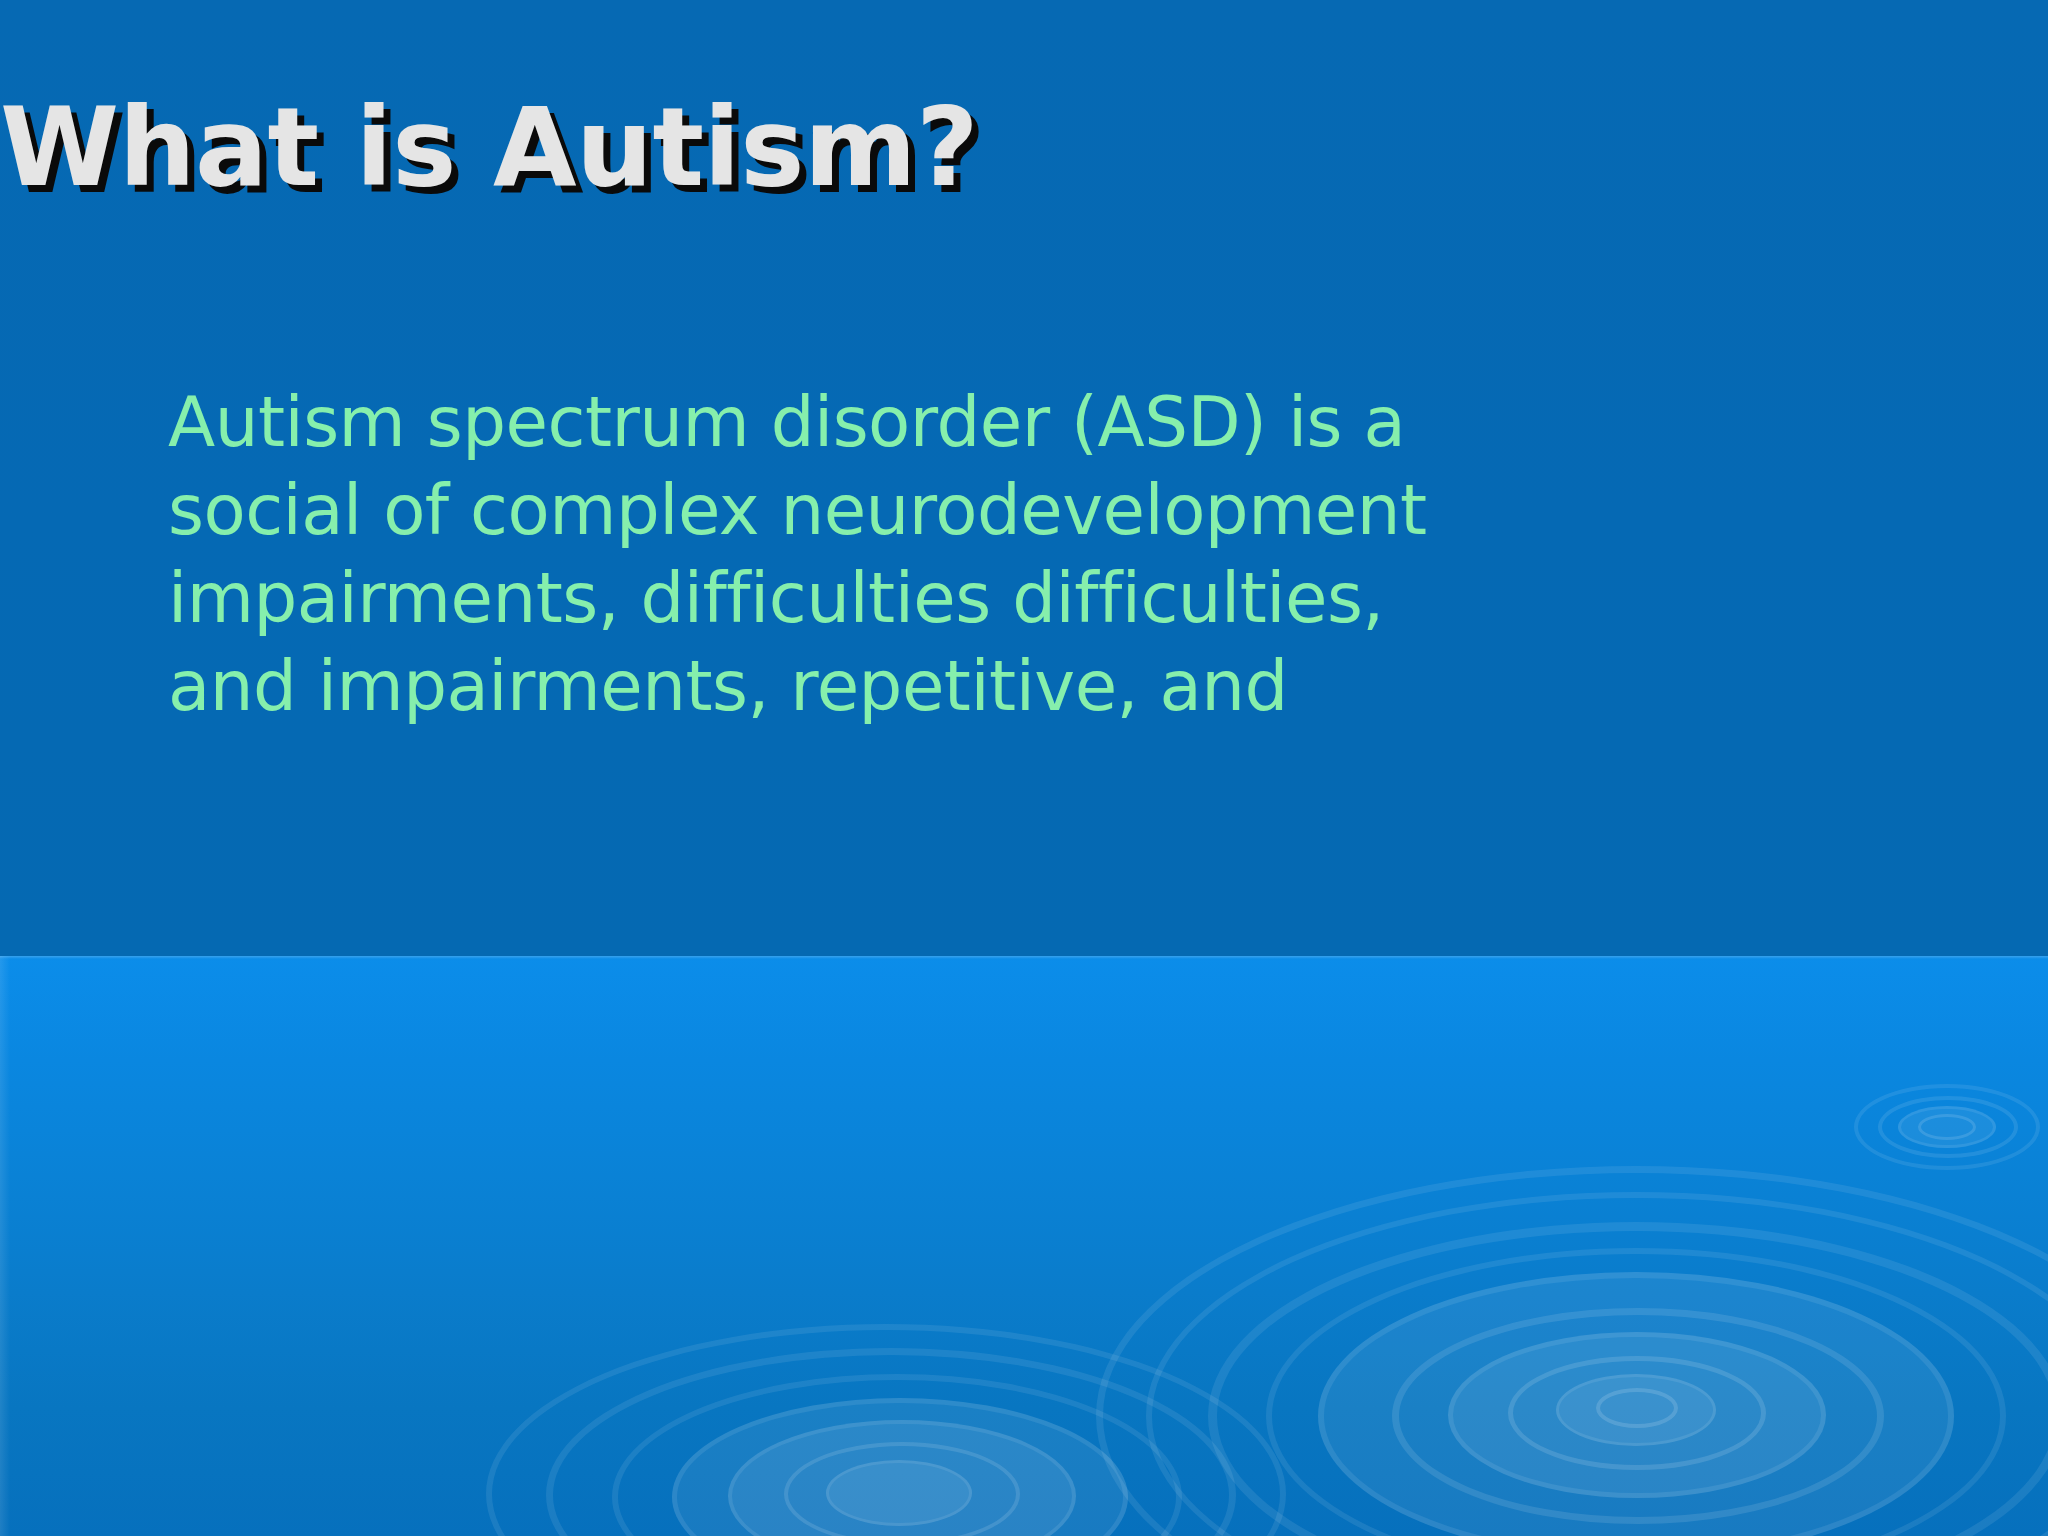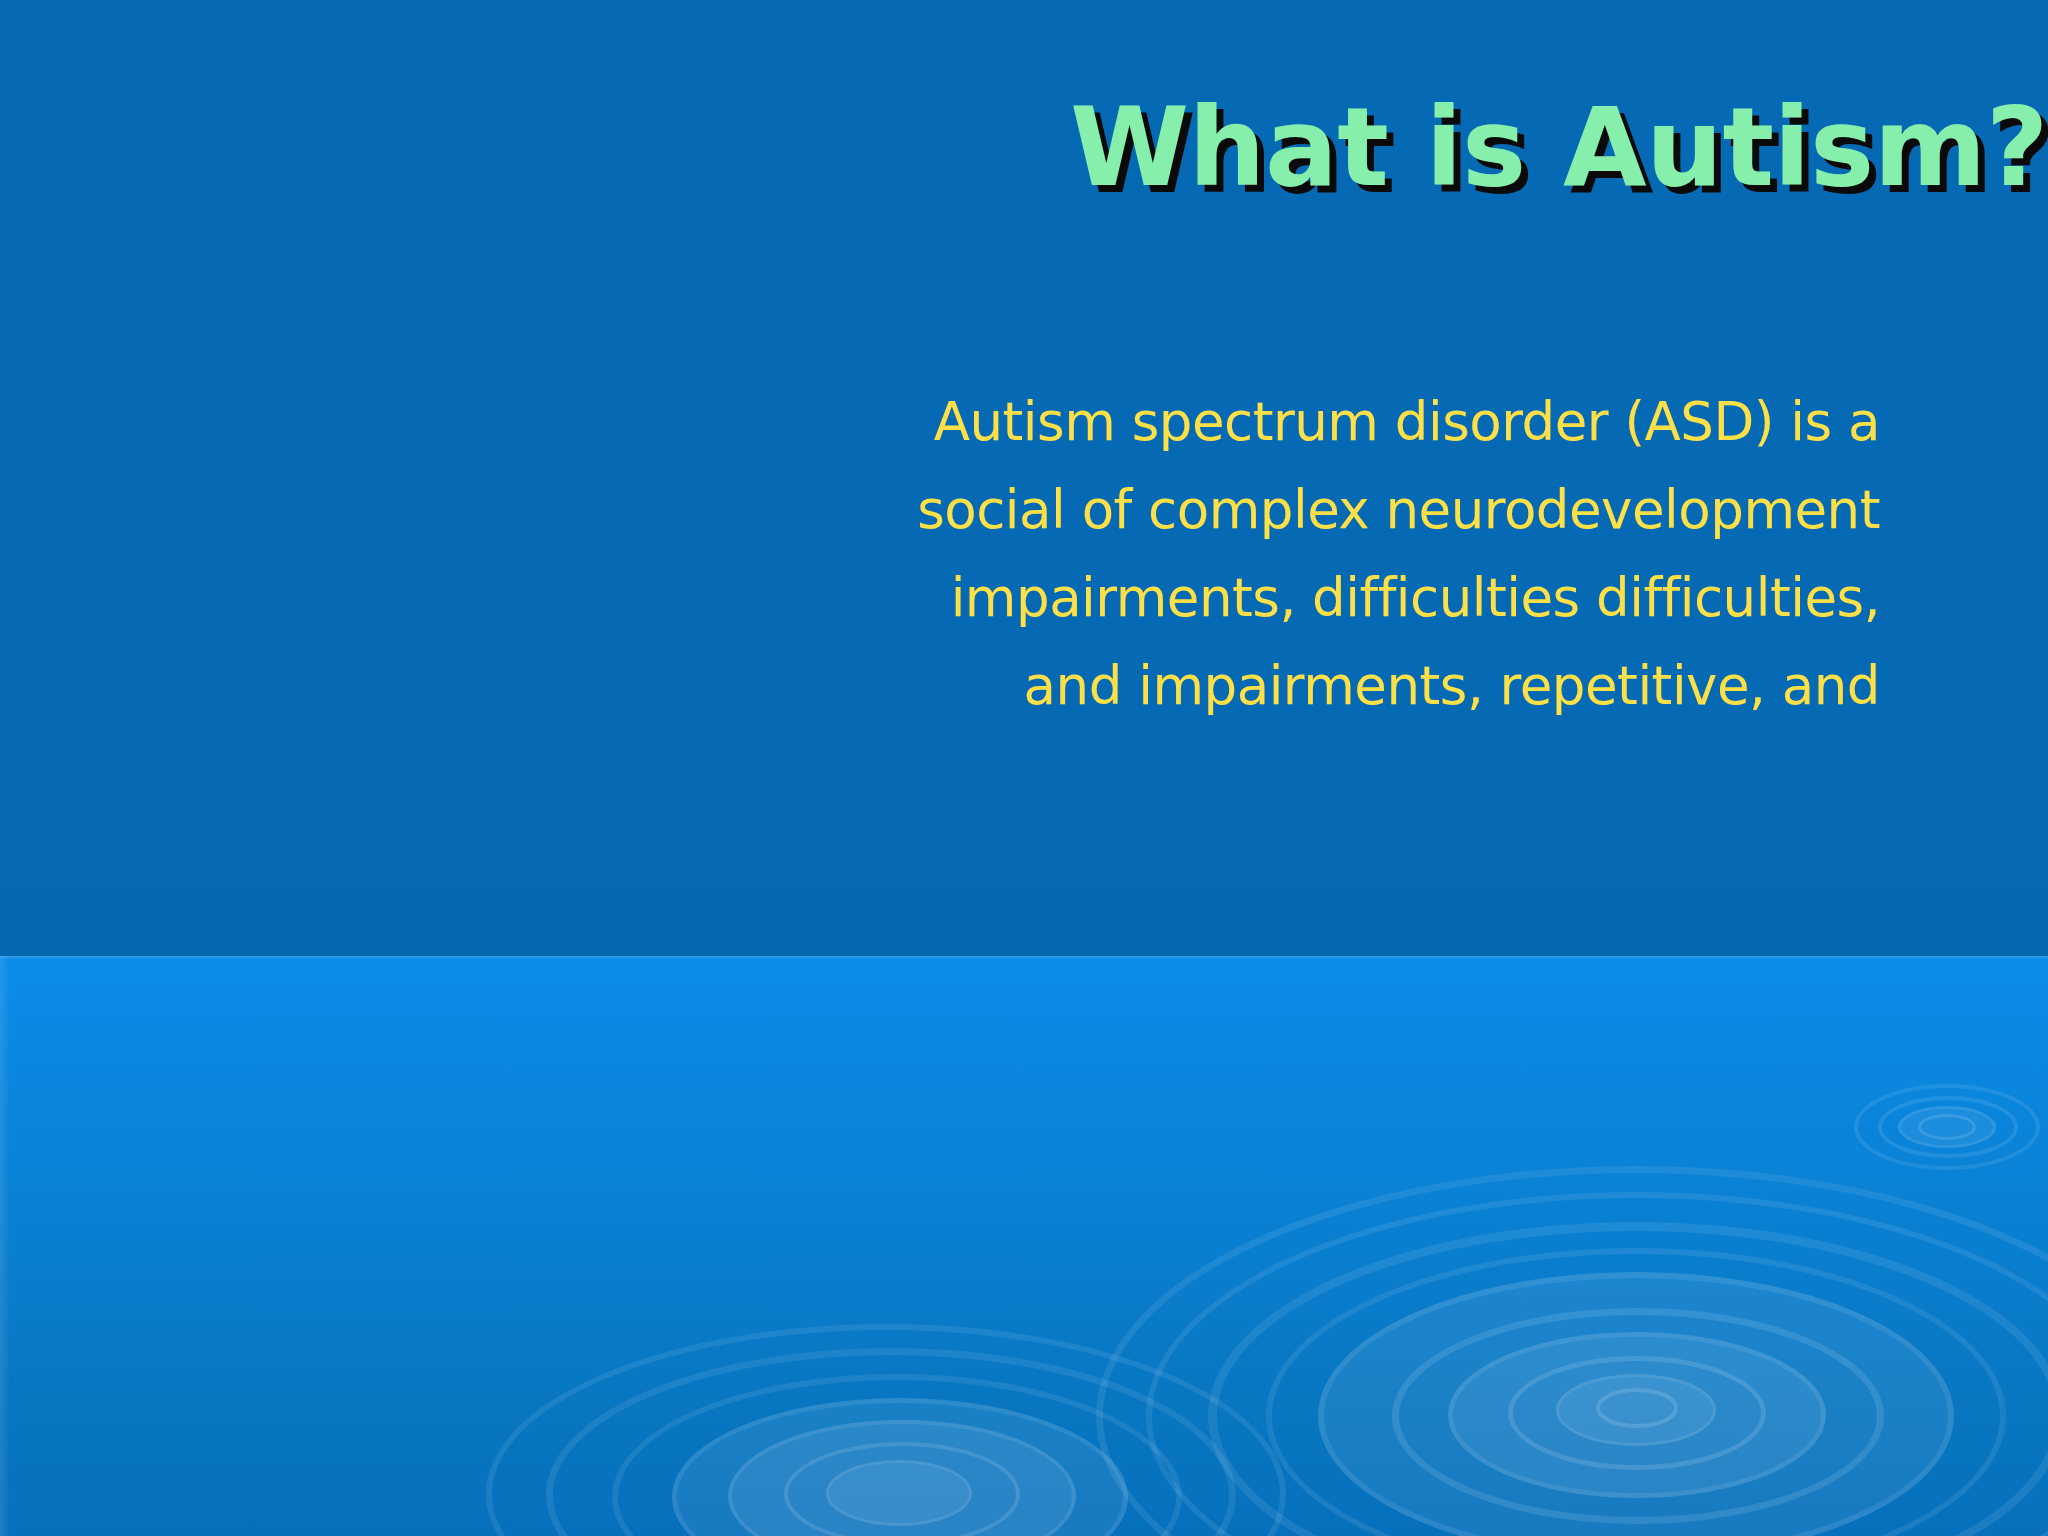--- a/index.html
+++ b/index.html
@@ -59,43 +59,43 @@
   
   .rip-lg { border-style: solid; border-color: rgba(255,255,255,0.085); }
   .rip-lg-fill { background: rgba(255,255,255,0.075); }
 
   
   .title {
     position: absolute;
     left: 0;
     top: 84px;
     width: 2048px;
-    text-align: right;
+    text-align: left;
     font-family: "DejaVu Sans", sans-serif;
     font-size: 108px;
     font-weight: 700;
     line-height: 1.18;
     letter-spacing: -0.5px;
-    color: #86efac;
+    color: #e5e5e5;
     text-shadow: 7px 7px 0 #0A0A0A;
     white-space: nowrap;
   }
 
   
   .body-text {
     position: absolute;
     left: 168px;
     top: 378px;
     width: 1712px;
-    text-align: right;
+    text-align: left;
     font-family: "DejaVu Sans", sans-serif;
-    font-size: 53px;
+    font-size: 69px;
     font-weight: 400;
     line-height: 88px;
-    color: #fde047;
+    color: #86efac;
     letter-spacing: -0.5px;
   }
   .body-text .ln { display: block; white-space: nowrap; }
 </style>
 </head>
 <body>
 
 <div id="slide">
 
   <div class="bg-top"></div>

